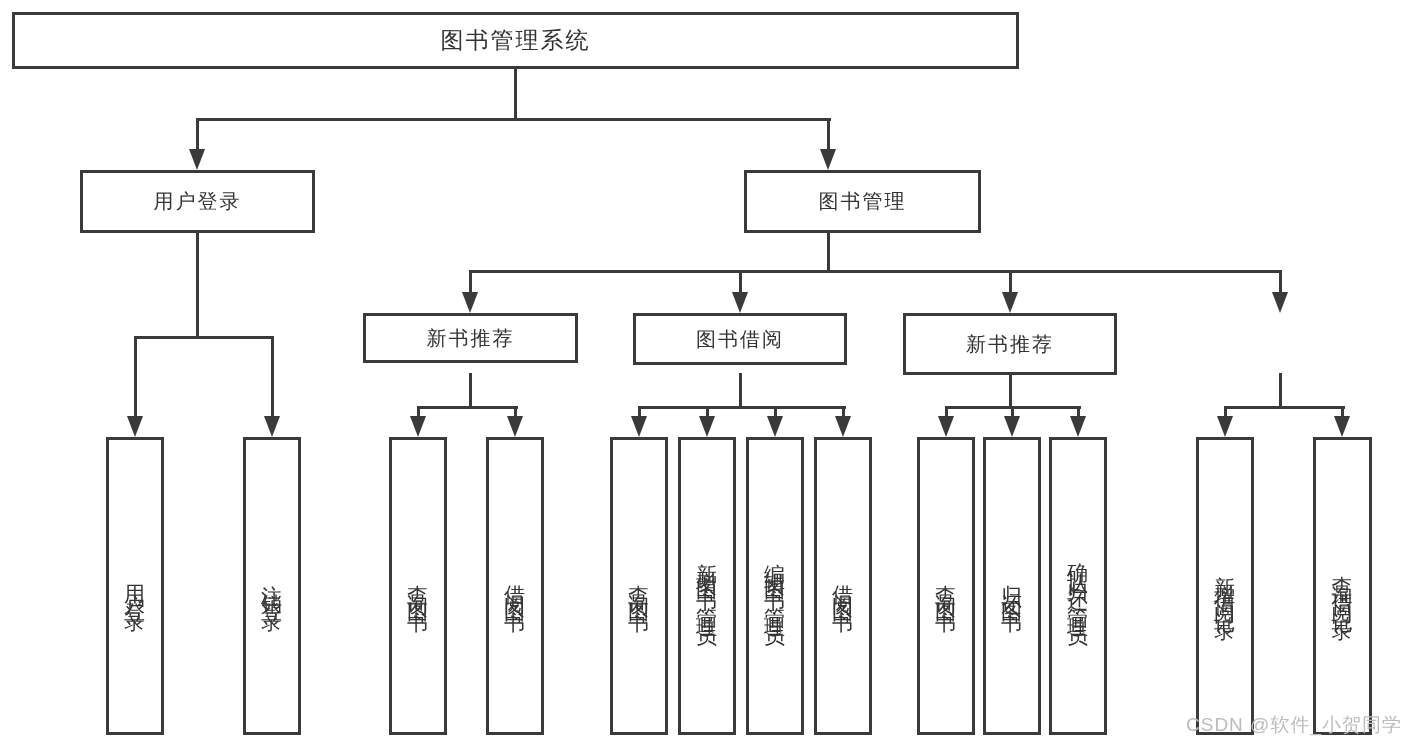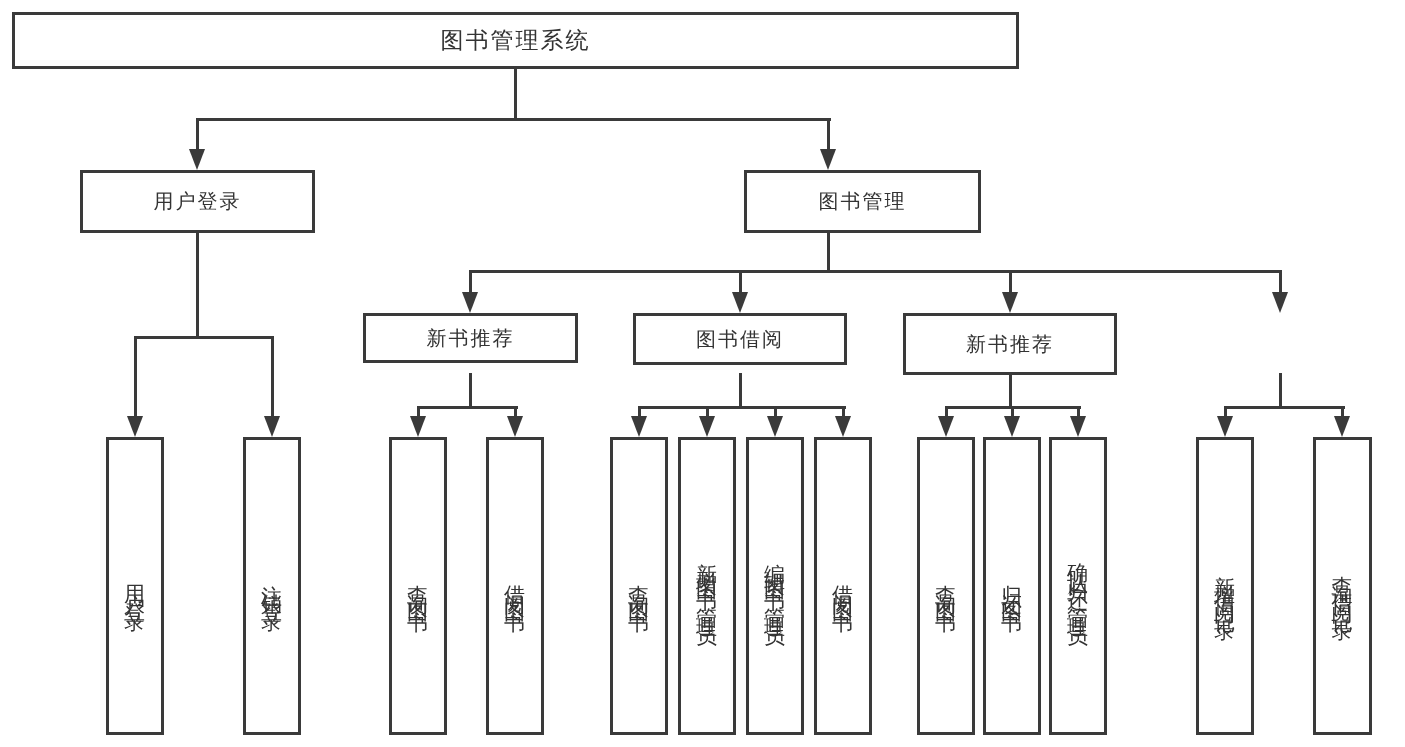--- a/index.html
+++ b/index.html
@@ -169,14 +169,15 @@
     <span>确认归还（管理员）</span>
   </div>
 
   <div class="box vbox" style="left:1196px;top:437px;width:58px;height:298px;">
     <span>新增借阅记录</span>
   </div>
   <div class="box vbox" style="left:1313px;top:437px;width:59px;height:298px;">
     <span>查询借阅记录</span>
   </div>
 
+  <div class="watermark">CSDN @软件_小贺同学</div>
 
 </div>
 
 </body></html>

